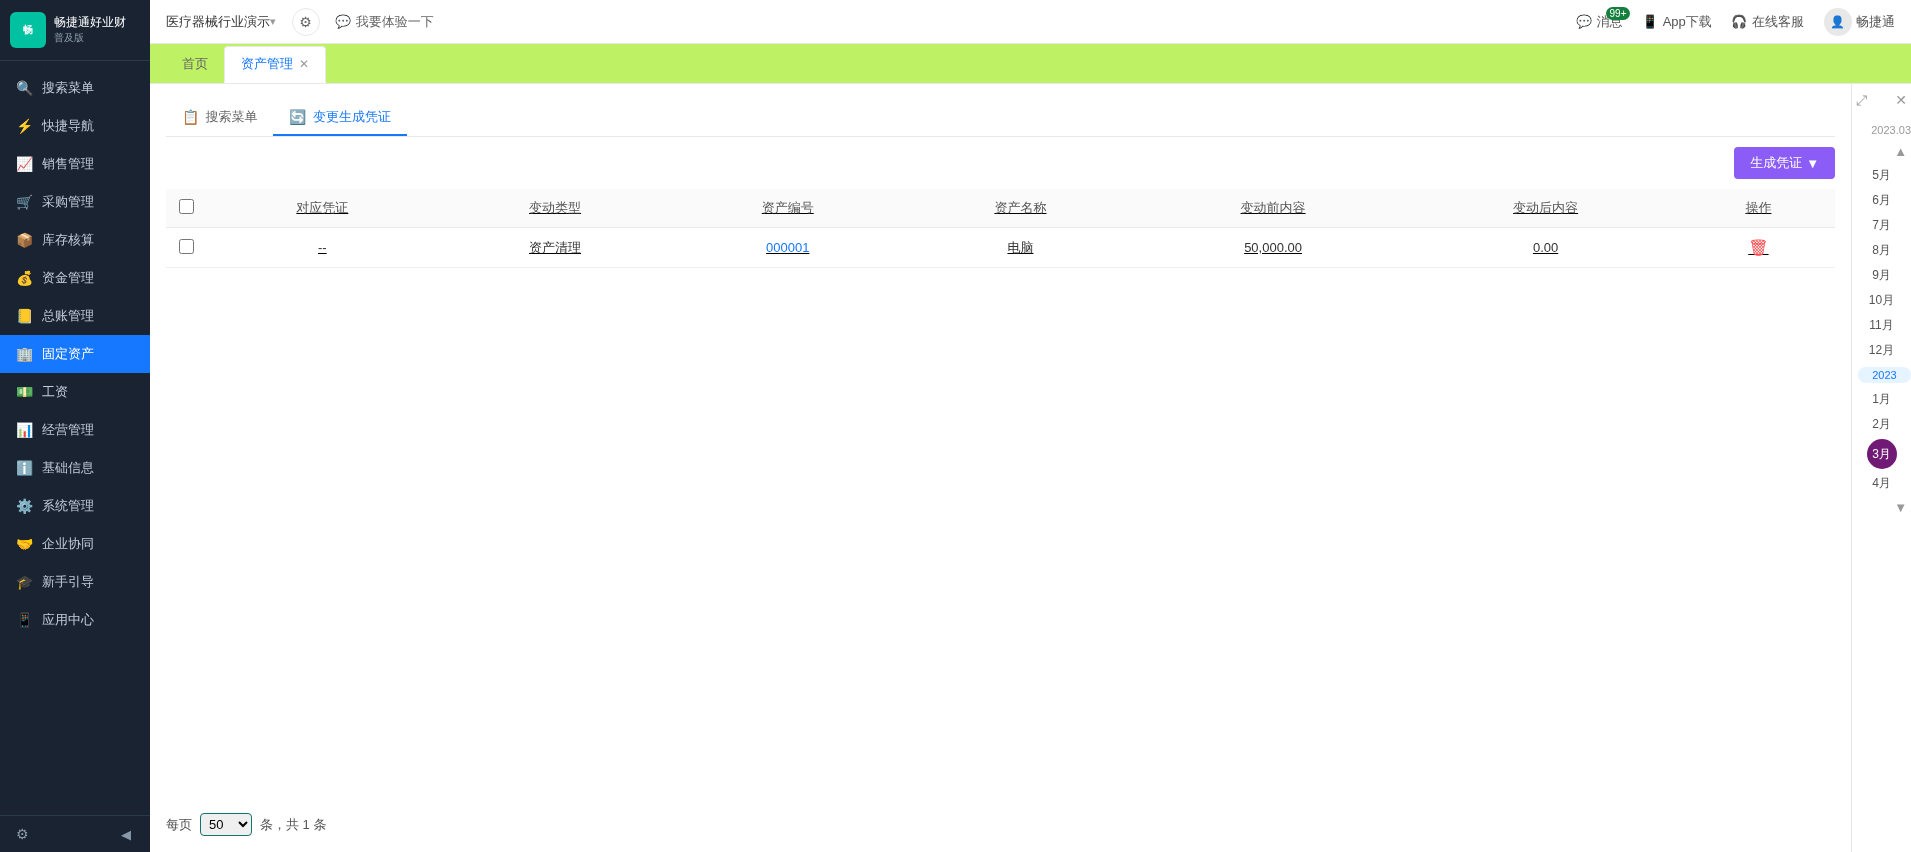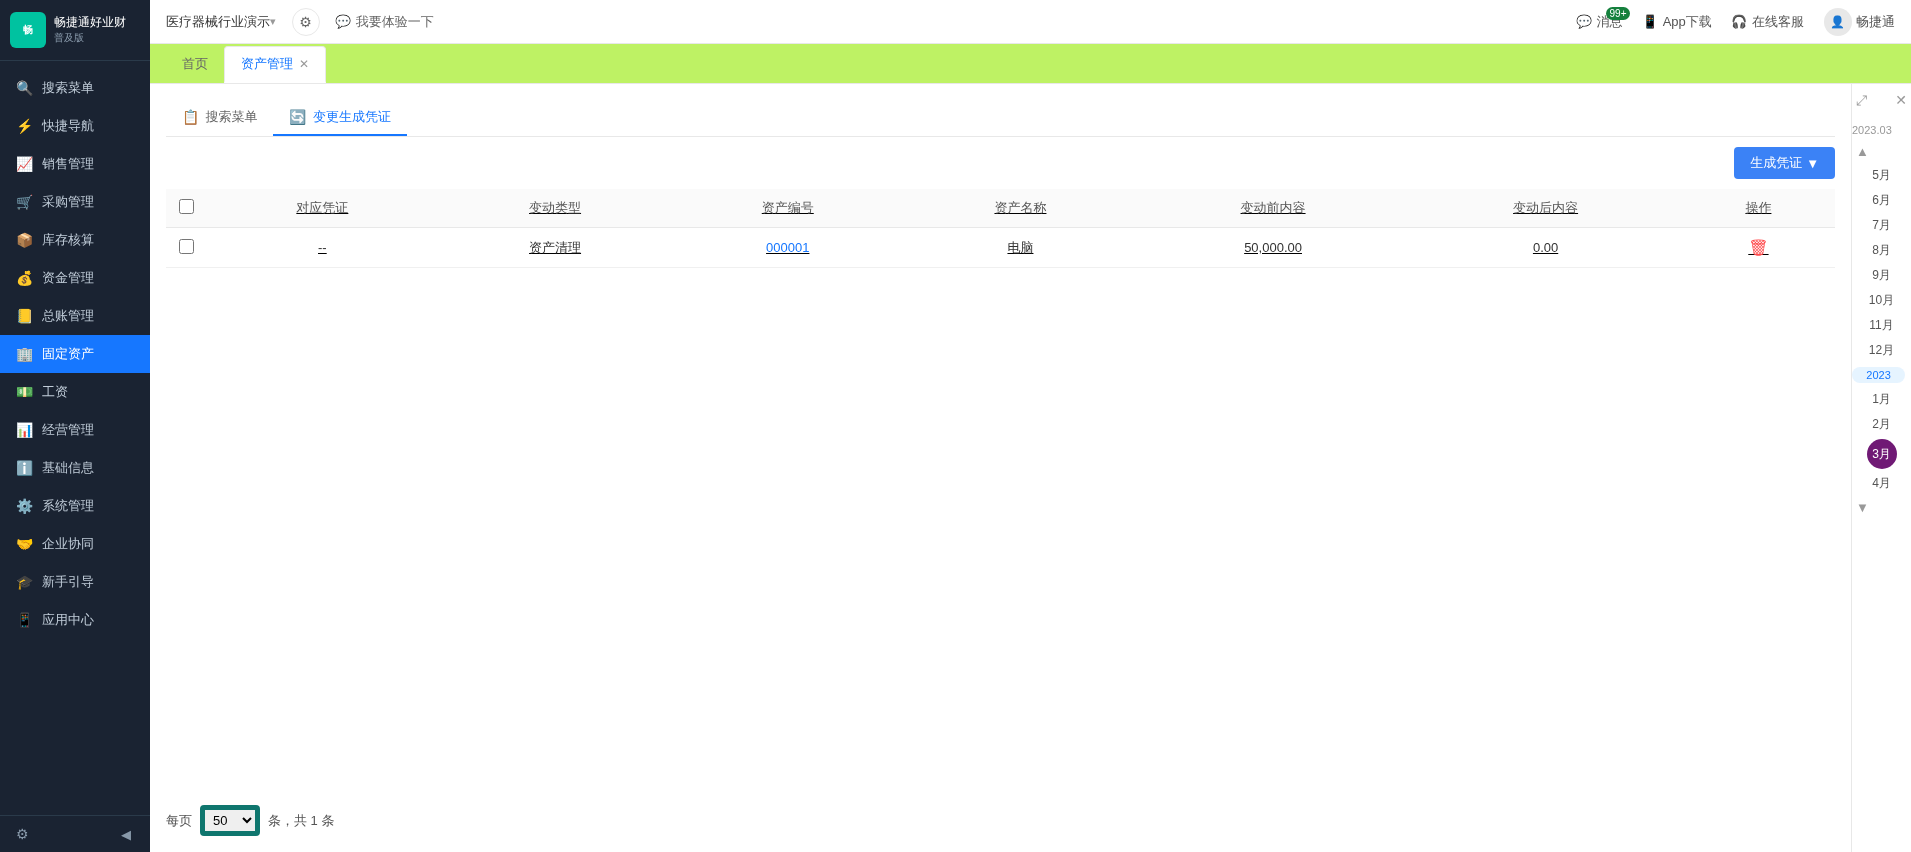--- a/index.html
+++ b/index.html
@@ -255,21 +255,21 @@
     }
 
     
     .table-toolbar {
       display: flex;
       justify-content: flex-end;
       align-items: center;
       padding: 10px 0;
     }
     .generate-btn {
-      background: #3b82f6;
+      background: #8b5cf6;
       color: white;
       border: none;
       padding: 7px 16px;
       border-radius: 4px;
       cursor: pointer;
       font-size: 13px;
       display: flex;
       align-items: center;
       gap: 4px;
     }
@@ -315,21 +315,21 @@
     .pagination-bar {
       display: flex;
       align-items: center;
       gap: 8px;
       padding: 12px 0 0 0;
       font-size: 13px;
       color: #555;
       margin-top: auto;
     }
     .page-size-select {
-      border: 5px solid #0f766e;
+      border: 1px solid #0f766e;
       border-radius: 4px;
       padding: 2px 4px;
       font-size: 13px;
       cursor: pointer;
     }
 
     
     .timeline-panel {
       width: 60px;
       background: white;
@@ -354,21 +354,21 @@
       top: 8px;
       left: 4px;
       cursor: pointer;
       color: #999;
       font-size: 14px;
     }
     .timeline-content {
       margin-top: 36px;
       display: flex;
       flex-direction: column;
-      align-items: flex-start;
+      align-items: flex-end;
       width: 100%;
       overflow-y: auto;
       padding: 4px 0;
     }
     .timeline-month {
       font-size: 12px;
       color: #555;
       padding: 4px 6px;
       cursor: pointer;
       border-radius: 12px;

